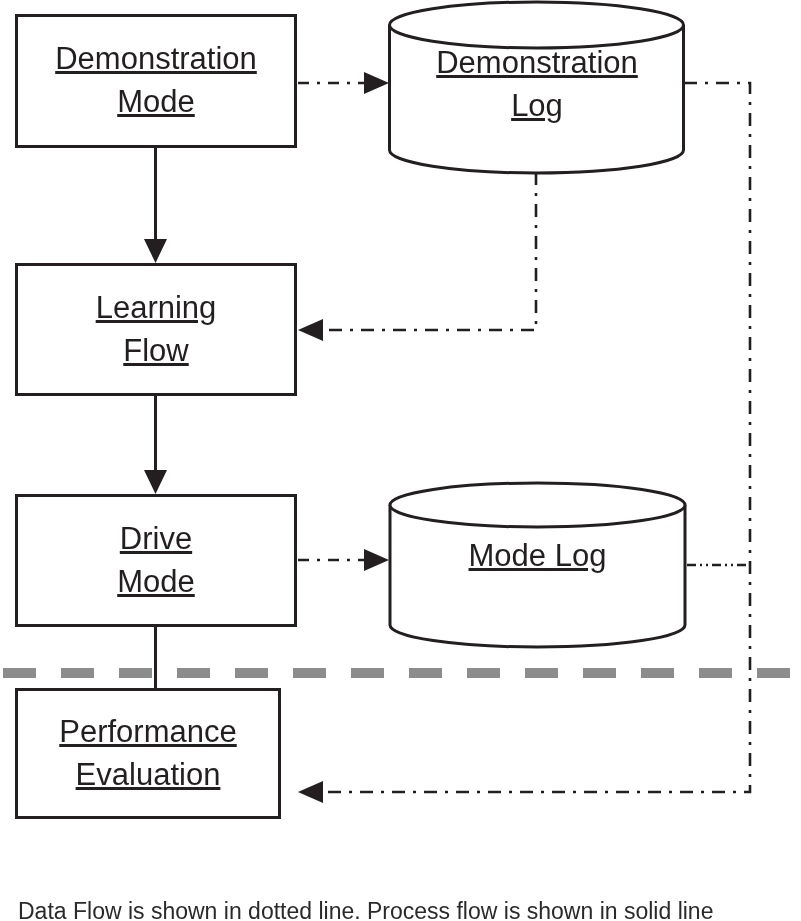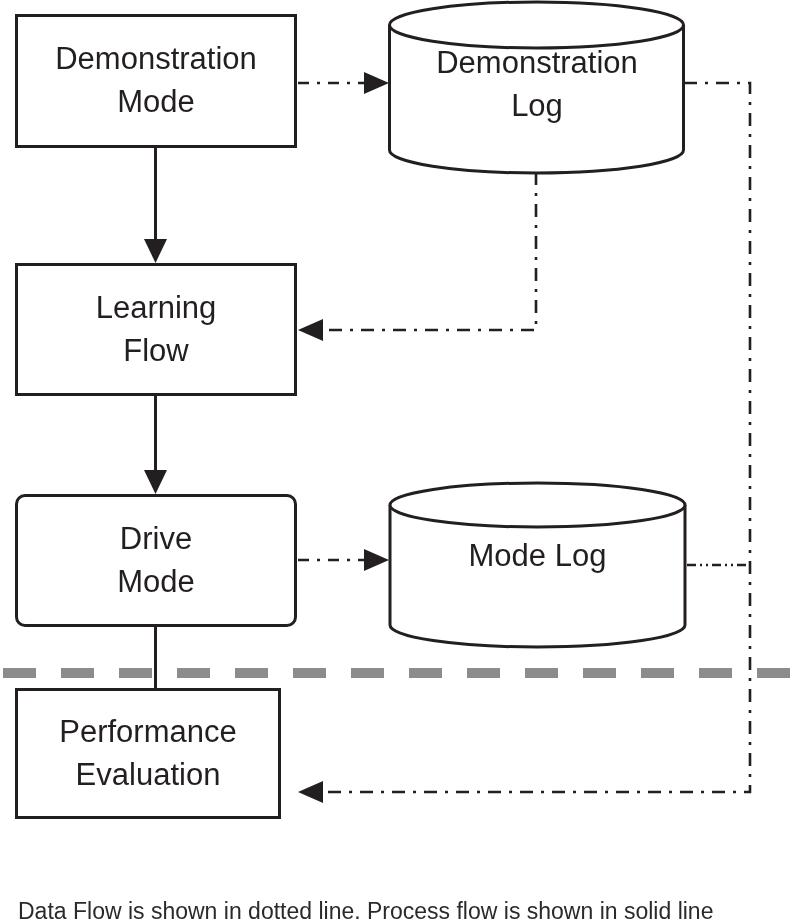--- a/index.html
+++ b/index.html
@@ -19,20 +19,21 @@
   }
   .node {
     position: absolute;
     display: flex;
     align-items: center;
     justify-content: center;
     text-align: center;
     white-space: pre-line;
     font-size: 31px;
     line-height: 1.38;
+    text-decoration: underline;
   }
   .box {
     border: 3px solid #231f20;
     box-sizing: border-box;
     background: #ffffff;
   }
   .cyl-label {
     background: transparent;
   }
   .caption {
@@ -104,21 +105,21 @@
   <div class="node box" style="left:15px; top:14px; width:282px; height:134px;">
     <span>Demonstration
 Mode</span>
   </div>
 
   <div class="node box" style="left:15px; top:263px; width:282px; height:133px;">
     <span>Learning
 Flow</span>
   </div>
 
-  <div class="node box" style="left:15px; top:494px; width:282px; height:133px;border-radius:10px;">
+  <div class="node box" style="left:15px; top:494px; width:282px; height:133px;">
     <span>Drive
 Mode</span>
   </div>
 
   <div class="node box" style="left:15px; top:688px; width:266px; height:131px;">
     <span>Performance
 Evaluation</span>
   </div>
 
   <div class="node cyl-label" style="left:390px; top:16px; width:294px; height:138px;">

